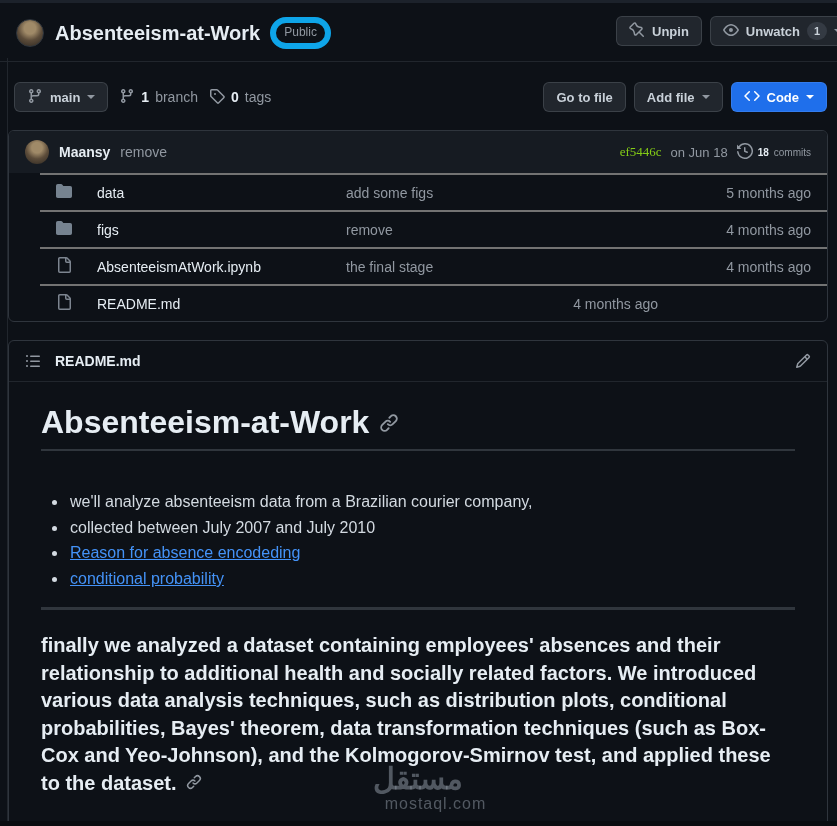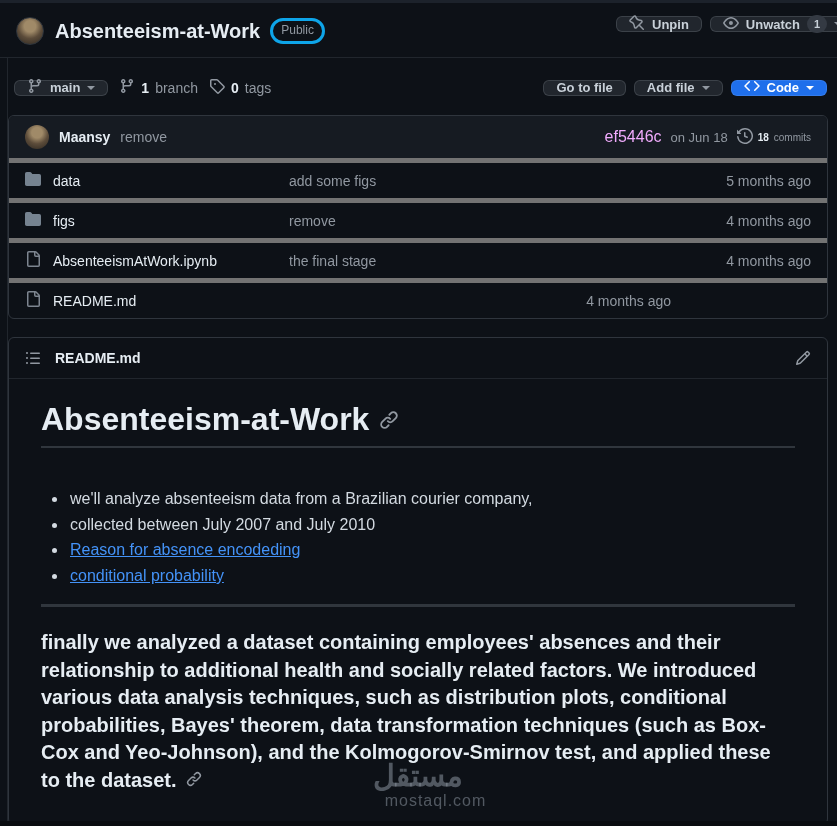--- a/index.html
+++ b/index.html
@@ -12,26 +12,26 @@
   .top-strip { height:3px; background:#1c222b; }
   .left-line { position:absolute; left:7px; top:58px; bottom:0; width:1px; background:#21262d; }
   .bottom-strip { position:absolute; left:0; right:0; bottom:0; height:5px; background:#090c10; }
 
   
   .repo-header { position:relative; display:flex; align-items:center; padding:14px 16px 12px; border-bottom:1px solid #21262d; }
   .avatar { width:28px; height:28px; border-radius:50%; flex:0 0 auto;
     background:radial-gradient(circle at 50% 32%, #a08a68 0 26%, #5c4c3a 55%, #2b2620 100%);
     border:1px solid #30363d; }
   .repo-title { font-size:20px; font-weight:700; margin-left:11px; color:#e6edf3; }
-  .visibility-badge { margin-left:10px; font-size:12px; color:#9198a1; border:3px solid #0ea5e9;
+  .visibility-badge { margin-left:10px; font-size:12px; color:#9198a1; border:6px solid #0ea5e9;
     border-radius:2em; padding:1px 8px 2px; line-height:17px; }
   .repo-actions { position:absolute; right:-18px; top:13px; display:flex; gap:8px; }
 
   .btn { display:inline-flex; align-items:center; gap:7px; background:#21262d;
-    border:1px solid rgba(240,246,252,.13); border-radius:6px; padding:0 12px; height:16px;
+    border:1px solid rgba(240,246,252,.13); border-radius:6px; padding:0 12px; height:30px;
     font-size:13px; font-weight:600; color:#c9d1d9; cursor:pointer; white-space:nowrap; }
   .btn svg { fill:#9198a1; }
   .btn-primary { background:#1f6feb; border-color:rgba(240,246,252,.1); color:#fff; }
   .btn-primary svg { fill:#fff; }
   .count-pill { background:#343a43; border-radius:2em; min-width:20px; text-align:center;
     padding:0 6px; font-size:11px; font-weight:600; line-height:18px; color:#c9d1d9; }
   .caret { width:0; height:0; border:4px solid transparent; border-top-color:#9198a1; margin-top:4px; }
   .btn-primary .caret { border-top-color:#fff; }
 
   
@@ -44,27 +44,27 @@
 
   
   .box { margin:18px 9px 0 8px; border:1px solid #2f353d; border-radius:6px; overflow:hidden; }
 
   .commit-bar { background:#161b22; display:flex; align-items:center; gap:10px; padding:9px 16px; font-size:14px; }
   .avatar-sm { width:24px; height:24px; border-radius:50%;
     background:radial-gradient(circle at 50% 32%, #a08a68 0 26%, #5c4c3a 55%, #2b2620 100%); }
   .commit-author { font-weight:700; color:#e6edf3; }
   .commit-msg { color:#9198a1; }
   .commit-right { margin-left:auto; display:flex; align-items:center; gap:9px; color:#9198a1; font-size:13px; }
-  .sha { font-family:Liberation Sans, sans-serif; font-size:16px; color:#f0abfc; }
+  .sha { font-family:Liberation Serif, serif; font-size:13px; color:#84cc16; }
   .commits-group { display:flex; align-items:center; gap:5px; font-size:10px; }
   .commits-group b { color:#e6edf3; }
   .commits-group svg { fill:#9198a1; }
 
-  .file-row { display:grid; grid-template-columns:16px 224px 1fr 128px; column-gap:12px;
-    align-items:center; padding:8px 16px; border-top:5px solid #737373; font-size:14px; }
+  .file-row { display:grid; grid-template-columns:16px 224px 1fr 128px; column-gap:25px;
+    align-items:center; padding:8px 16px; border-top:2px solid #737373; font-size:14px;margin-left:31px; }
   .file-row:first-of-type { border-top:0; }
   .file-name { color:#e6edf3; cursor:pointer; }
   .file-msg { color:#9198a1; cursor:pointer; }
   .file-age { color:#9198a1; text-align:right; }
   .icon-folder svg { fill:#768390; }
   .icon-file svg { fill:#7d8590; }
 
   
   .readme-header { display:flex; align-items:center; gap:14px; padding:12px 16px; border-bottom:1px solid #21262d; }
   .toc-btn { color:#9198a1; display:flex; cursor:pointer; }

